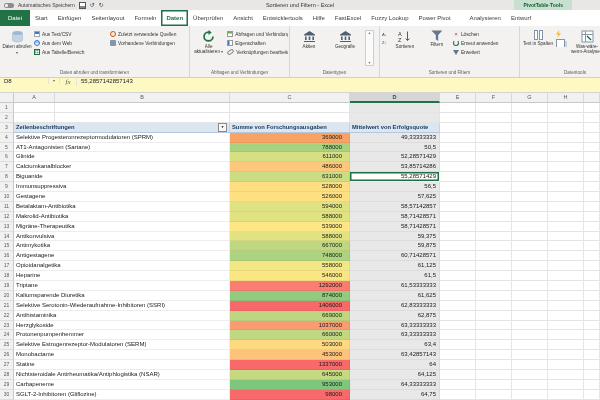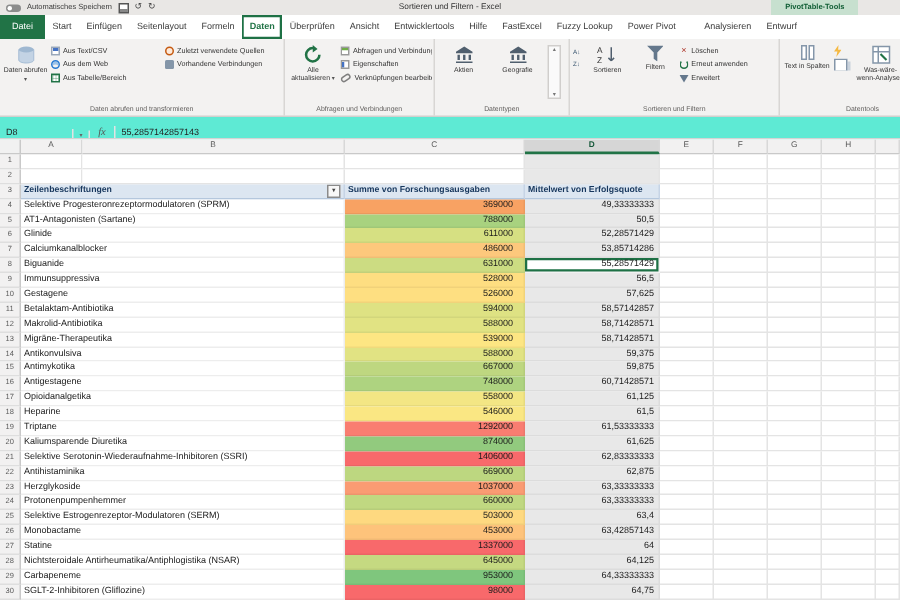--- a/index.html
+++ b/index.html
@@ -55,21 +55,21 @@
   .colsic{width:12px;height:10px;display:flex;gap:1px;justify-content:center;}
   .colsic i{width:4px;height:10px;background:#fff;border:1px solid #8496a9;box-sizing:border-box;}
   .flash{width:5px;height:8px;background:#f5b942;clip-path:polygon(60% 0,0 55%,45% 55%,30% 100%,100% 40%,55% 40%);}
   .dup{width:7px;height:7px;border:1px solid #8496a9;background:#fff;box-shadow:2px 2px 0 #c9d2dc;}
   .minisort{display:flex;flex-direction:column;gap:1px;padding-top:3px;}
   .minisort .smallbtn{font-size:4.2px;color:#33506b;height:7px;}
   .gallerybar{width:7px;margin:2px 0 0 1px;border:1px solid #d0cecc;background:#fafafa;
               display:flex;flex-direction:column;align-items:center;justify-content:space-between;height:34px;font-size:3.5px;color:#777;}
 
   
-  .fbar{height:15px;background:#5eead4;border-bottom:1px solid #d4d4d4;display:flex;align-items:flex-end;
+  .fbar{height:15px;background:#fef9c3;border-bottom:1px solid #d4d4d4;display:flex;align-items:flex-start;
         font-size:6px;box-sizing:border-box;}
   .namebox{width:44px;display:flex;align-items:center;padding-left:4px;color:#222;border-right:1px solid #e3e3e3;}
   .nbdrop{width:10px;display:flex;align-items:center;justify-content:center;color:#666;font-size:4px;border-right:1px solid #e3e3e3;}
   .fx{width:16px;display:flex;align-items:center;justify-content:center;font-style:italic;
       font-family:"Liberation Serif",serif;color:#555;font-size:7px;border-right:1px solid #e3e3e3;}
   .fval{flex:1;display:flex;align-items:center;padding-left:4px;color:#222;}
 
   
   .sheet{height:307px;background:#fff;overflow:hidden;}
   .shr{display:flex;height:10px;}

